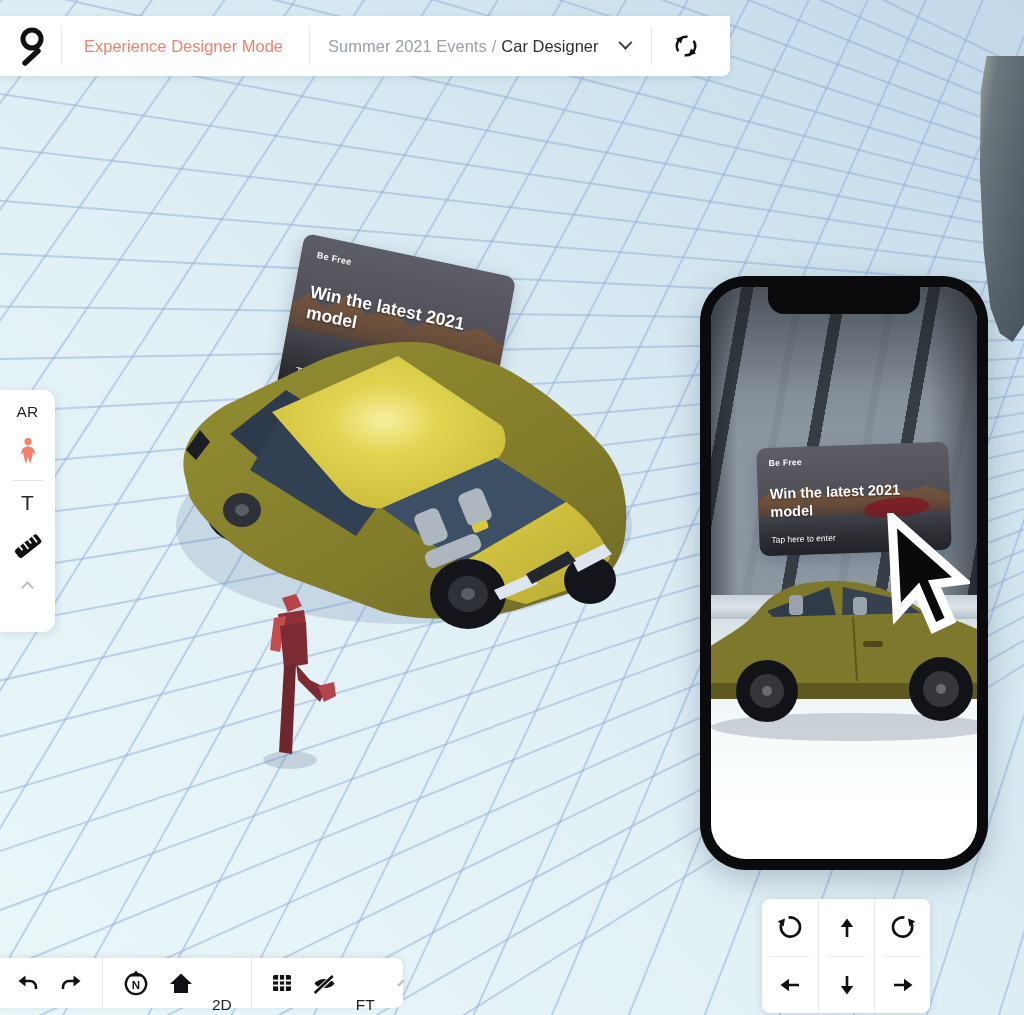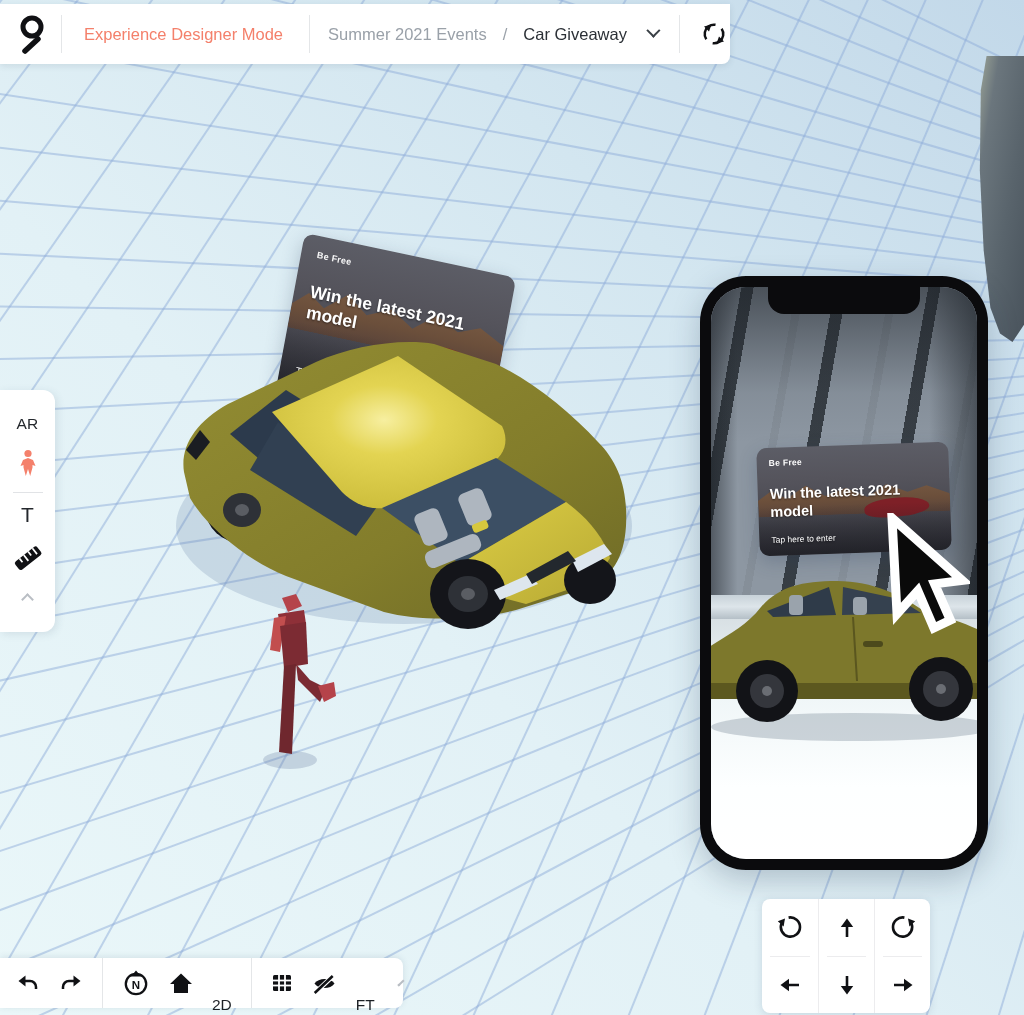--- a/index.html
+++ b/index.html
@@ -46,37 +46,37 @@
   .wall-band{position:absolute;left:0;top:308px;width:100%;height:26px;
     background:linear-gradient(180deg,#c8d2d9 0%,#dde5ea 45%,#aeb9c1 100%);}
   .phone-floor{position:absolute;left:0;top:332px;width:100%;bottom:0;
     background:linear-gradient(180deg,#d8e0e4 0%,#eef5f7 28%,#fdffff 70%,#ffffff 100%);}
   .notch{position:absolute;left:50%;top:0;width:152px;height:27px;margin-left:-76px;
     background:#0b0b0d;border-radius:0 0 16px 16px;z-index:9;}
   .phone-car{position:absolute;left:-8px;top:268px;z-index:6;}
   
   .cursor{position:absolute;left:878px;top:513px;z-index:40;}
   
-  .topbar{position:absolute;left:0;top:4px;width:730px;height:60px;background:#fff;z-index:50;
+  .topbar{position:absolute;left:0;top:16px;width:730px;height:60px;background:#fff;z-index:50;
     border-radius:0 0 8px 0;box-shadow:0 2px 6px rgba(50,70,100,.12);display:flex;align-items:center;}
   .vsep{width:1px;height:38px;background:#e4e6e8;flex:0 0 auto;}
   .mode-label{color:#F4806B;font-size:16.5px;margin:0 26px 0 22px;white-space:nowrap;}
-  .crumb{font-size:16.5px;margin-left:18px;white-space:nowrap;display:flex;align-items:baseline;gap:16px;}
+  .crumb{font-size:16.5px;margin-left:18px;white-space:nowrap;display:flex;align-items:baseline;gap:5px;}
   .crumb .parent{color:#9aa1a9;}
   .crumb .sep{color:#9aa1a9;}
   .crumb .current{color:#2b3036;}
   .chev-down{width:10px;height:10px;border-right:2px solid #3a4046;border-bottom:2px solid #3a4046;
     transform:rotate(45deg) translateY(-2px);margin:0 22px 4px 20px;}
   .iconbtn{display:flex;align-items:center;justify-content:center;cursor:pointer;flex:0 0 auto;}
   .logo-wrap{margin:0 14px 0 17px;}
   .refresh-wrap{margin:0 0 0 20px;}
   
   .leftbar{position:absolute;left:0;top:390px;width:55px;height:242px;background:#fff;z-index:50;
     border-radius:0 12px 12px 0;box-shadow:2px 2px 8px rgba(50,70,100,.12);
-    display:flex;flex-direction:column;align-items:center;padding-top:25px;}
+    display:flex;flex-direction:column;align-items:center;padding-top:13px;}
   .leftbar .ar{font-size:15.5px;font-weight:500;color:#24282d;letter-spacing:.3px;}
   .leftbar .item{margin-top:16px;}
   .hsep{width:30px;height:1px;background:#e1e3e6;margin-top:15px;}
   .t-tool{font-size:21px;color:#24282d;font-weight:400;margin-top:10px;}
   .chev-up{width:9px;height:9px;border-left:2px solid #b9bec4;border-top:2px solid #b9bec4;
     transform:rotate(45deg);margin-top:22px;}
   
   .bottombar{position:absolute;left:0;top:958px;width:403px;height:50px;background:#fff;z-index:50;
     border-radius:0 8px 8px 0;box-shadow:0 -1px 6px rgba(50,70,100,.12);
     display:flex;align-items:center;padding:0 10px 0 16px;gap:19px;}
@@ -275,21 +275,21 @@
         <circle cx="15" cy="13" r="9" fill="none" stroke="#101114" stroke-width="5"></circle>
         <line x1="21" y1="25" x2="8" y2="37" stroke="#101114" stroke-width="5.5" stroke-linecap="round"></line>
       </svg>
     </div>
     <div class="vsep"></div>
     <span class="mode-label">Experience Designer Mode</span>
     <div class="vsep"></div>
     <div class="crumb">
       <span class="parent">Summer 2021 Events</span>
       <span class="sep">/</span>
-      <span class="current">Car Giveaway</span>
+      <span class="current">Car Designer</span>
     </div>
     <div class="chev-down"></div>
     <div class="vsep"></div>
     <div class="iconbtn refresh-wrap">
       <svg width="28" height="28" viewBox="0 0 28 28">
         <circle cx="14" cy="14" r="9.3" fill="none" stroke="#101114" stroke-width="2.5" stroke-dasharray="21.5 7.7" transform="rotate(-35 14 14)"></circle>
         <polygon points="4,6.5 11.5,4.5 9,11.5" fill="#101114"></polygon>
         <polygon points="24,21.5 16.5,23.5 19,16.5" fill="#101114"></polygon>
       </svg>
     </div>

